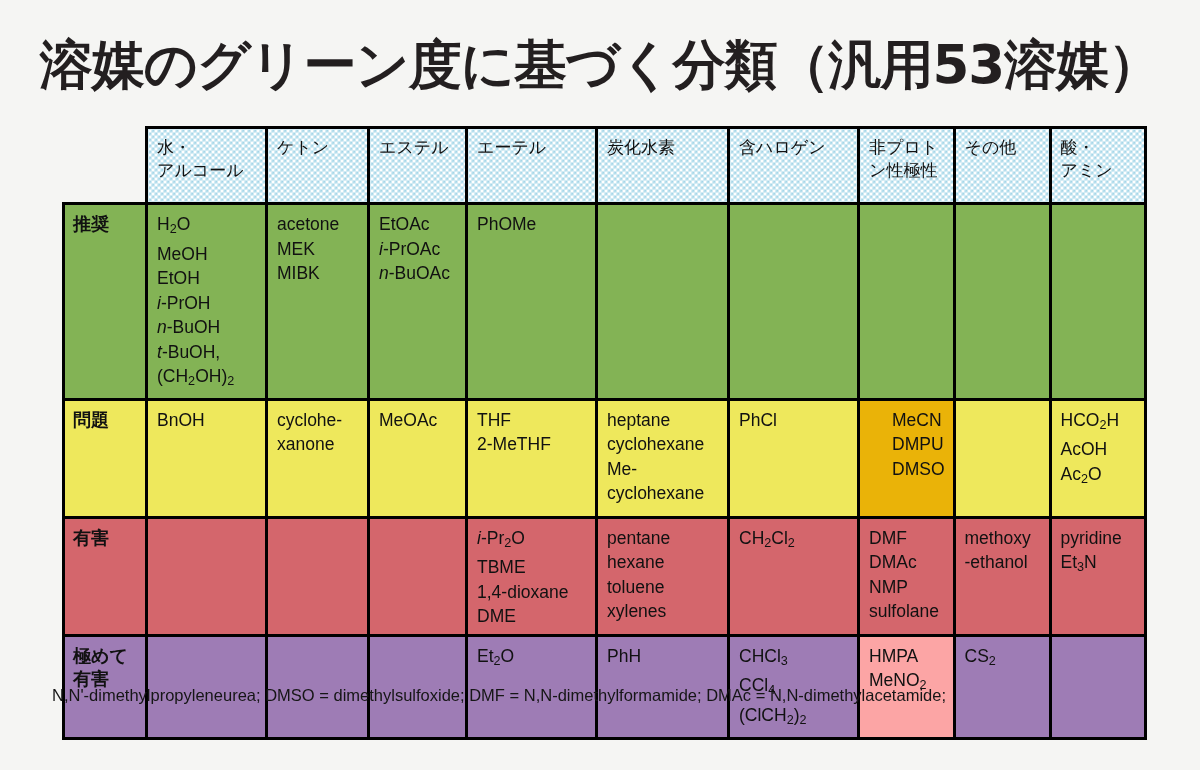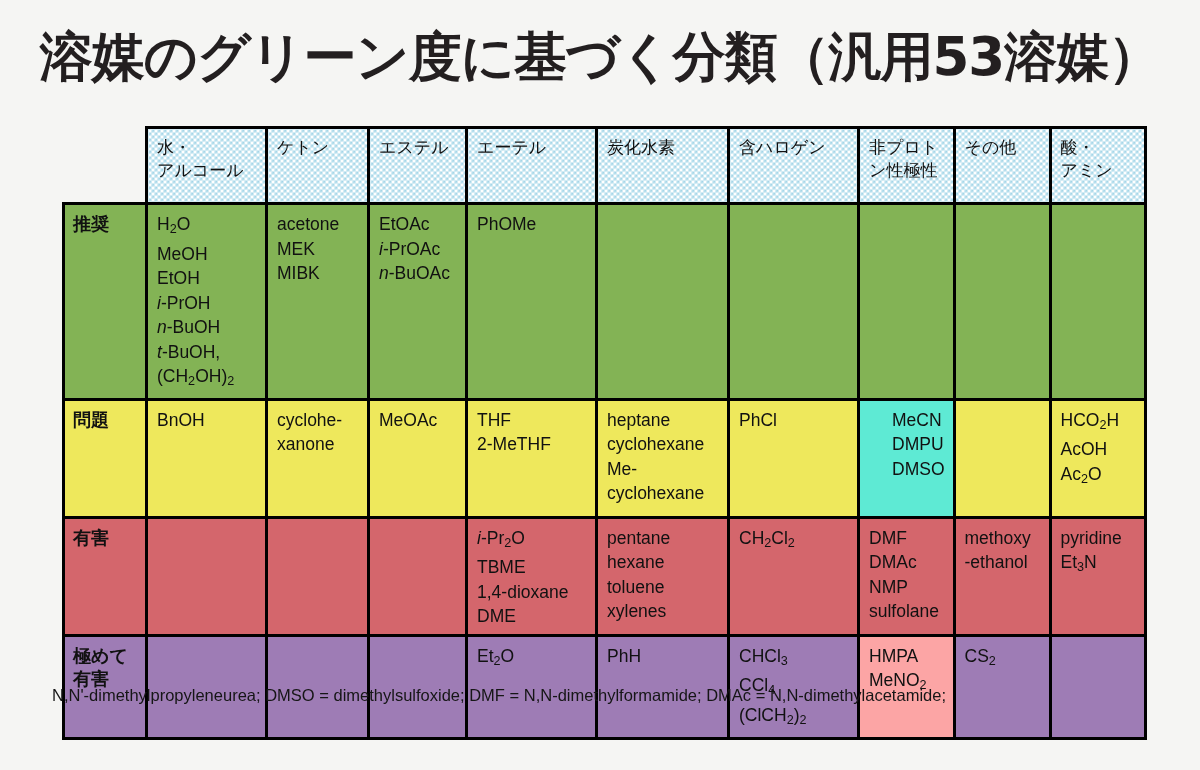--- a/index.html
+++ b/index.html
@@ -11,21 +11,21 @@
     height: 770px;
     background: #f5f5f3;
     font-family: "Liberation Sans", sans-serif;
     overflow: hidden;
     position: relative;
   }
 
   #page-title {
     position: absolute;
     left: 0;
-    top: 22px;
+    top: 30px;
     width: 1200px;
     text-align: center;
     font-size: 53px;
     font-weight: bold;
     color: #231f20;
     letter-spacing: -1px;
     white-space: nowrap;
     font-family: "DejaVu Sans", "Liberation Sans", sans-serif;
   }
 
@@ -221,21 +221,21 @@
         </td>
       <td style="background: rgb(238, 232, 92);">
           <span class="cell-line">heptane</span>
           <span class="cell-line">cyclohexane</span>
           <span class="cell-line">Me-</span>
           <span class="cell-line">cyclohexane</span>
         </td>
       <td style="background: rgb(238, 232, 92);">
           <span class="cell-line">PhCl</span>
         </td>
-      <td style="background: #5eead4; padding-left: 32px;">
+      <td style="background: #eab308; padding-left: 32px;">
           <span class="cell-line">MeCN</span>
           <span class="cell-line">DMPU</span>
           <span class="cell-line">DMSO</span>
         </td>
       <td style="background: rgb(238, 232, 92);"></td>
       <td style="background: rgb(238, 232, 92);">
           <span class="cell-line">HCO<sub>2</sub>H</span>
           <span class="cell-line">AcOH</span>
           <span class="cell-line">Ac<sub>2</sub>O</span>
         </td>

